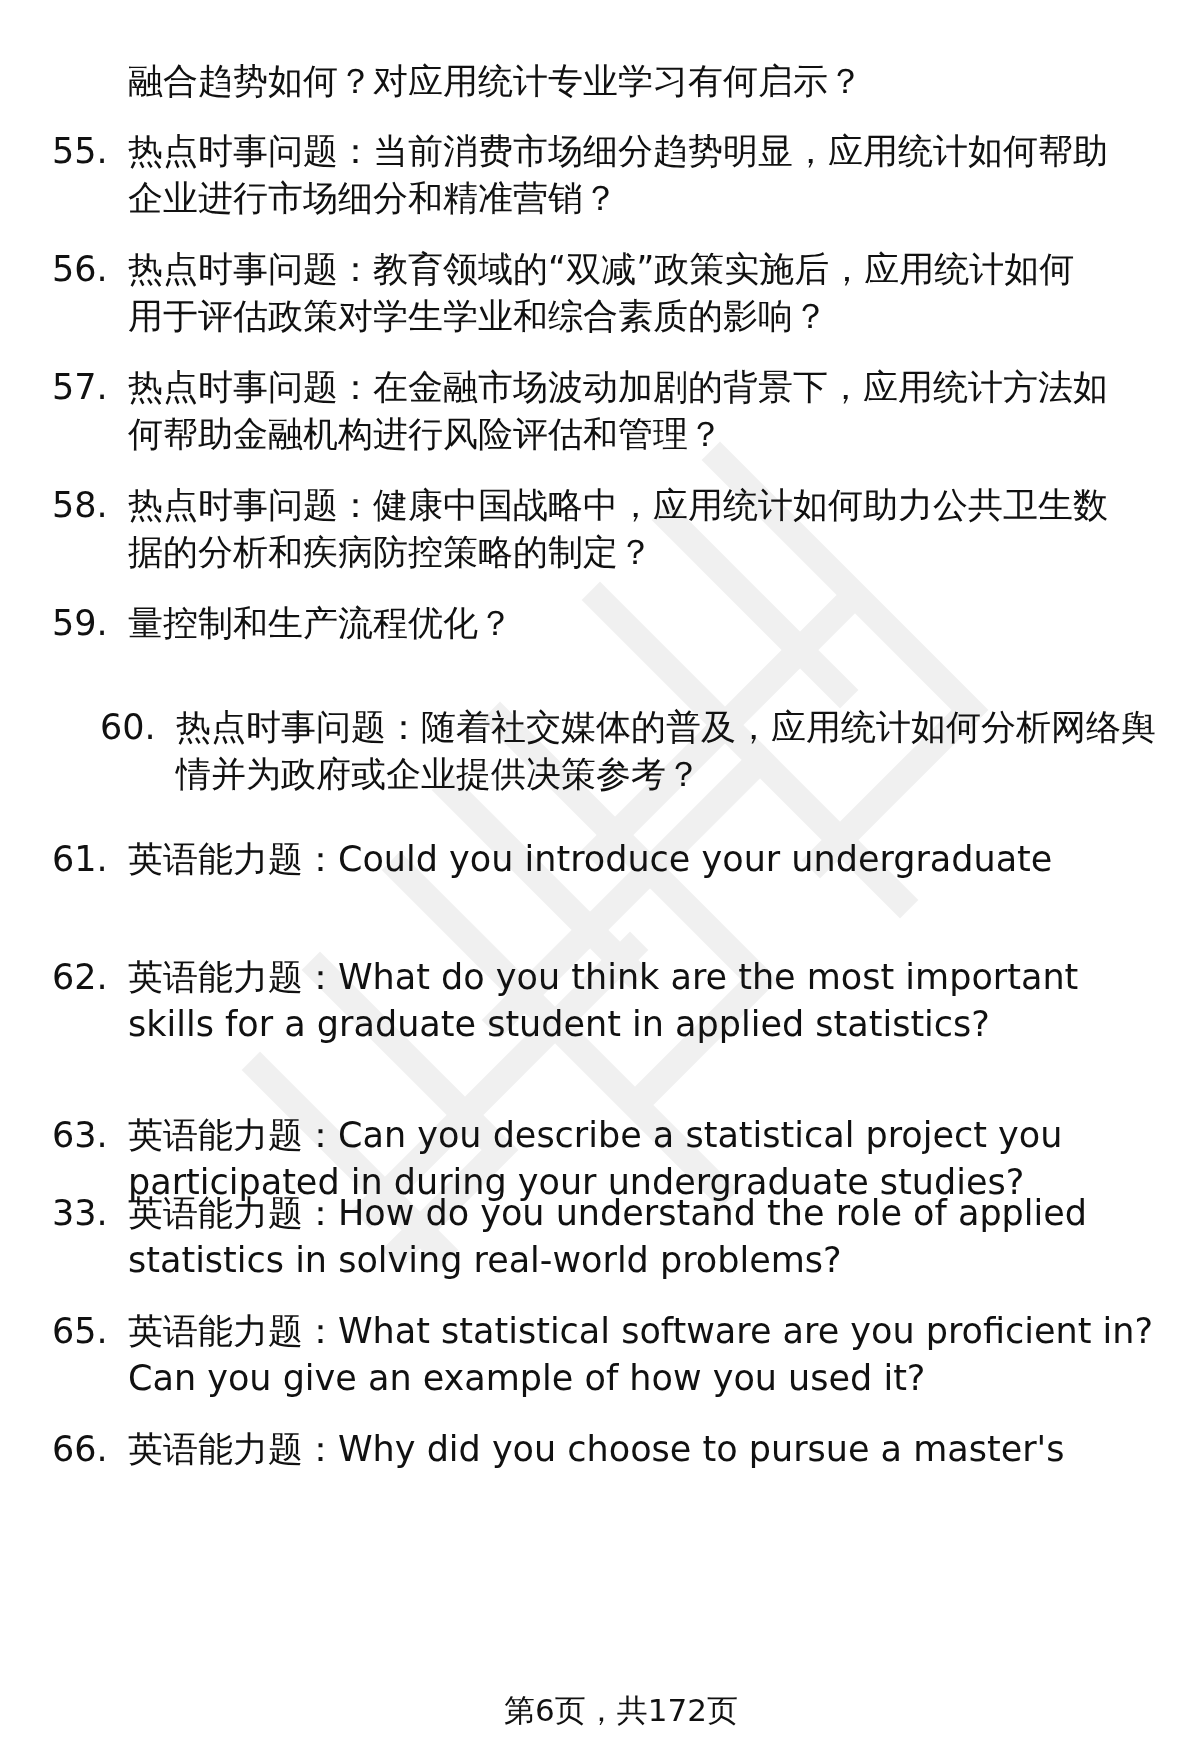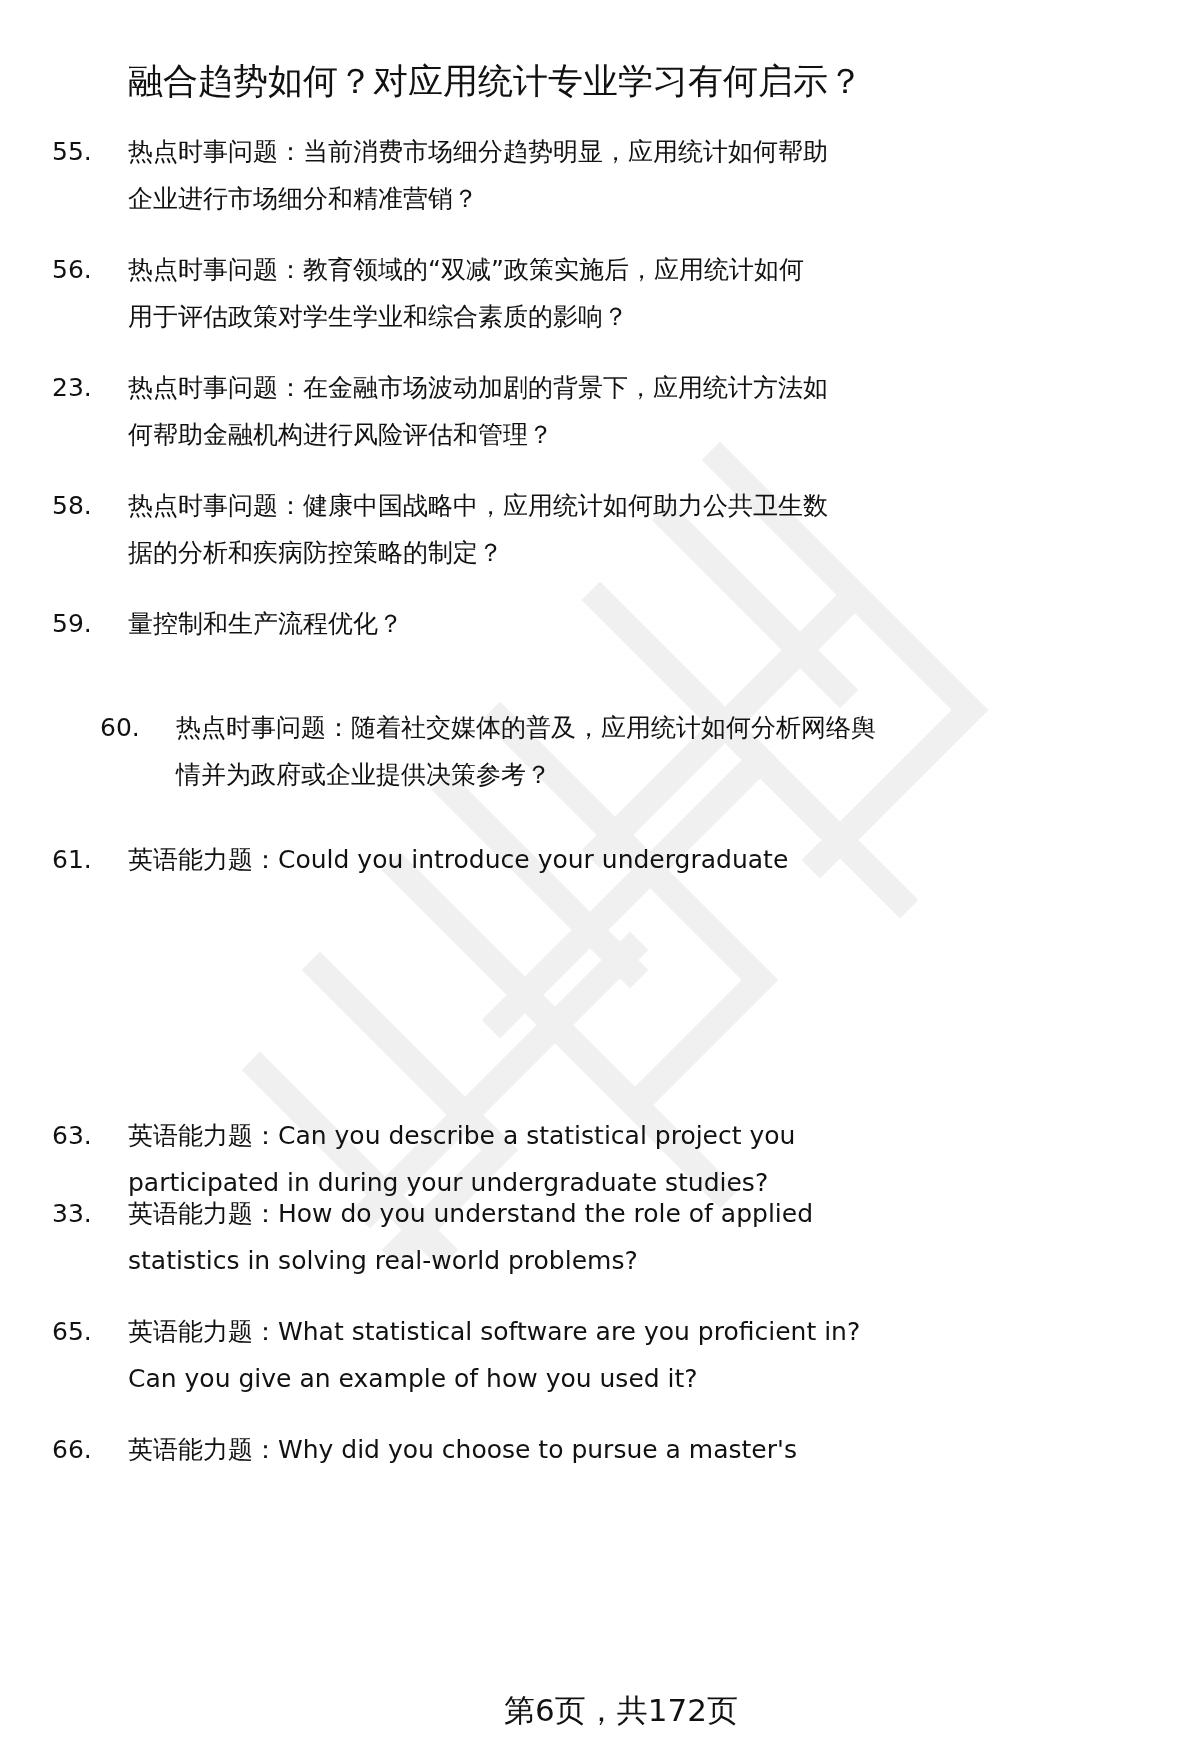--- a/index.html
+++ b/index.html
@@ -27,21 +27,21 @@
       top: 430px;
       width: 900px;
       height: 900px;
       pointer-events: none;
       opacity: 0.9;
     }
     .item {
       position: absolute;
       left: 52px;
       width: 1110px;
-      font-size: 25px;
+      font-size: 35px;
       line-height: 47px;
       letter-spacing: 0px;
     }
     .item .num {
       position: absolute;
       left: 0;
       top: 0;
       width: 76px;
     }
     .item .body {
@@ -95,21 +95,21 @@
     <span class="body">企业进行市场细分和精准营销？</span>
   </div>
 
   <div class="item" style="top:246px;">
     <span class="num">56.</span>
     <span class="body">热点时事问题：教育领域的“双减”政策实施后，应用统计如何</span>
     <span class="body">用于评估政策对学生学业和综合素质的影响？</span>
   </div>
 
   <div class="item" style="top:364px;">
-    <span class="num">23.</span>
+    <span class="num">57.</span>
     <span class="body">热点时事问题：在金融市场波动加剧的背景下，应用统计方法如</span>
     <span class="body">何帮助金融机构进行风险评估和管理？</span>
   </div>
 
   <div class="item" style="top:482px;">
     <span class="num">58.</span>
     <span class="body">热点时事问题：健康中国战略中，应用统计如何助力公共卫生数</span>
     <span class="body">据的分析和疾病防控策略的制定？</span>
   </div>
 
@@ -122,20 +122,25 @@
     <span class="num">60.</span>
     <span class="body">热点时事问题：随着社交媒体的普及，应用统计如何分析网络舆</span>
     <span class="body">情并为政府或企业提供决策参考？</span>
   </div>
 
   <div class="item" style="top:836px;">
     <span class="num">61.</span>
     <span class="body">英语能力题：Could you introduce your undergraduate</span>
   </div>
 
+  <div class="item" style="top:954px;">
+    <span class="num">62.</span>
+    <span class="body">英语能力题：What do you think are the most important</span>
+    <span class="body">skills for a graduate student in applied statistics?</span>
+  </div>
 
   <div class="item" style="top:1072px;margin-top:40px;">
     <span class="num">63.</span>
     <span class="body">英语能力题：Can you describe a statistical project you</span>
     <span class="body">participated in during your undergraduate studies?</span>
   </div>
 
   <div class="item" style="top:1190px;">
     <span class="num">33.</span>
     <span class="body">英语能力题：How do you understand the role of applied</span>

